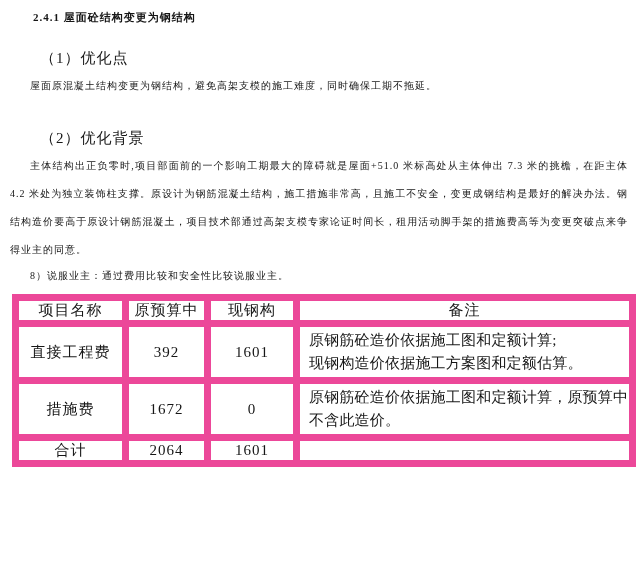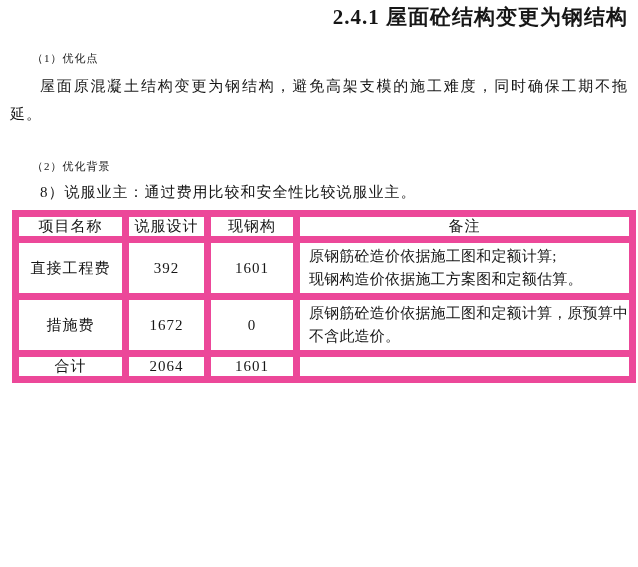--- a/index.html
+++ b/index.html
@@ -9,38 +9,37 @@
     font-family: "Liberation Serif", "DejaVu Serif", serif;
     color: #161616;
     overflow: hidden;
   }
   .page {
     width: 638px; height: 567px;
     padding: 6px 10px 0 10px;
     background: #fff;
   }
   .doc-title {
-    font-size: 21px;
+    font-size: 11px;
     font-weight: bold;
     letter-spacing: 1px;
     line-height: 22px;
     margin-left: 23px;
-    text-align: right;
   }
   .subhead {
-    font-size: 11px;
+    font-size: 15px;
     letter-spacing: 1px;
     line-height: 28px;
     text-indent: 2em;
   }
   .subhead.s1 { margin-top: 16px; }
   .subhead.s2 { margin-top: 24px; }
   .subhead.s3 { line-height: 24px; }
   .para {
-    font-size: 15px;
+    font-size: 10px;
     letter-spacing: 1px;
     line-height: 28px;
     text-indent: 2em;
     text-align: justify;
   }
   .sec3 .para { line-height: 24px; }
   table.cost {
     border-collapse: collapse;
     table-layout: fixed;
     width: 617px;
@@ -75,37 +74,38 @@
 
   <div class="doc-title">2.4.1 屋面砼结构变更为钢结构</div>
 
   <div class="section">
     <div class="subhead s1">（1）优化点</div>
     <div class="para">屋面原混凝土结构变更为钢结构，避免高架支模的施工难度，同时确保工期不拖延。</div>
   </div>
 
   <div class="section">
     <div class="subhead s2">（2）优化背景</div>
+    <div class="para">主体结构出正负零时,项目部面前的一个影响工期最大的障碍就是屋面+51.0 米标高处从主体伸出 7.3 米的挑檐，在距主体 4.2 米处为独立装饰柱支撑。原设计为钢筋混凝土结构，施工措施非常高，且施工不安全，变更成钢结构是最好的解决办法。钢结构造价要高于原设计钢筋混凝土，项目技术部通过高架支模专家论证时间长，租用活动脚手架的措施费高等为变更突破点来争得业主的同意。</div>
   </div>
 
   <div class="section sec3">
     <div class="para">8）说服业主：通过费用比较和安全性比较说服业主。</div>
   </div>
 
   <table class="cost">
     <colgroup>
       <col style="width:110px">
       <col style="width:82px">
       <col style="width:89px">
       <col style="width:336px">
     </colgroup>
     <thead>
       <tr>
         <th>项目名称</th>
-        <th>说服设计</th>
+        <th>原预算中</th>
         <th>现钢构</th>
         <th>备注</th>
       </tr>
     </thead>
     <tbody>
       <tr class="row-tall">
         <td class="cell-center">直接工程费</td>
         <td class="cell-center">392</td>
         <td class="cell-center">1601</td>
         <td class="remark-cell">

